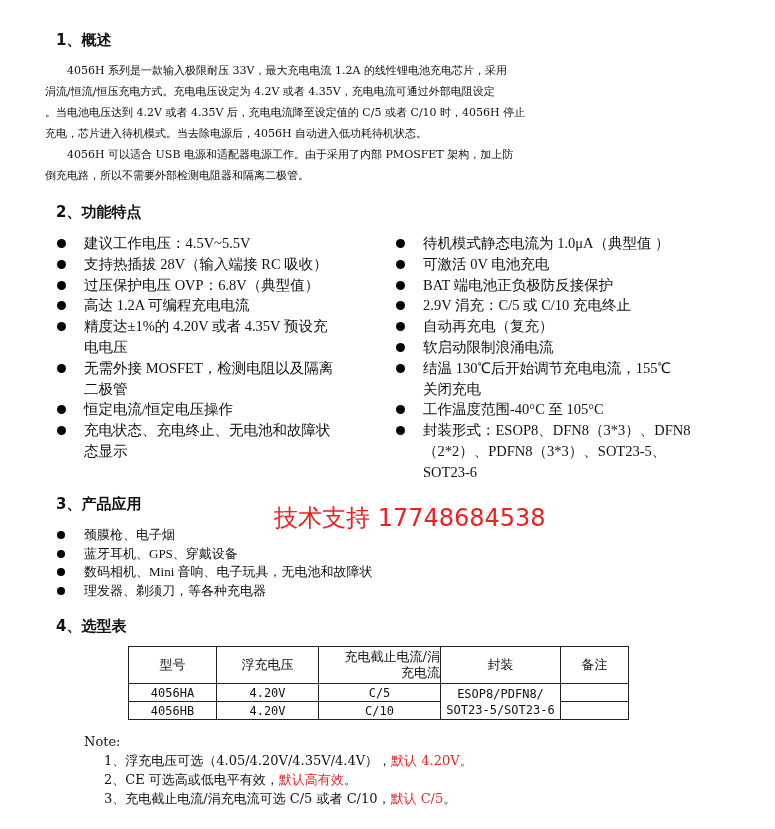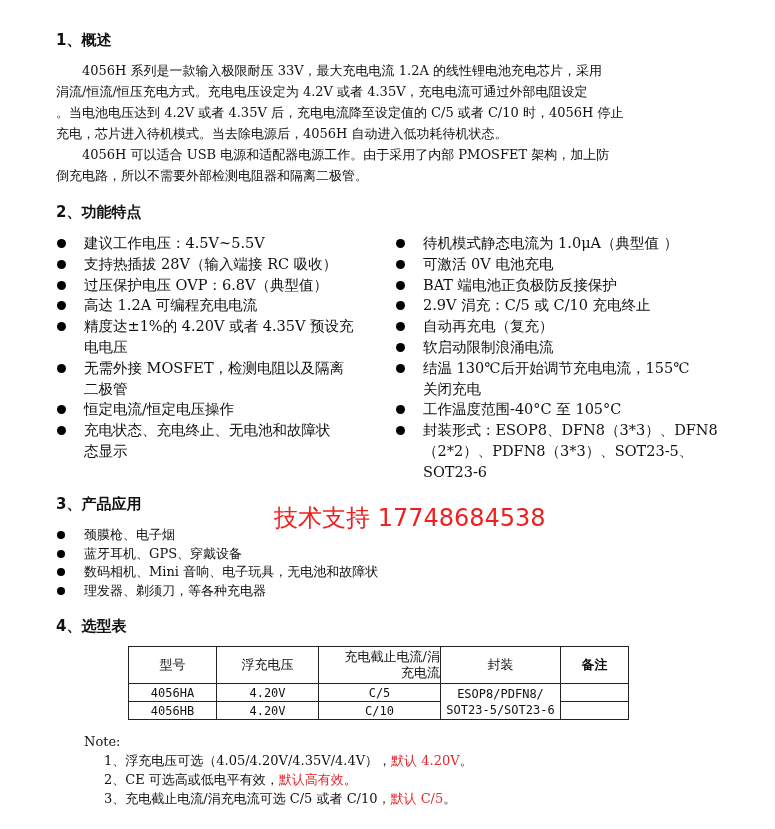--- a/index.html
+++ b/index.html
@@ -1,22 +1,22 @@
 <!DOCTYPE html>
 <html><head>
 <meta charset="utf-8">
 <style>
   html, body { margin: 0; padding: 0; background: #ffffff; }
   body { width: 775px; height: 829px; position: relative; overflow: hidden;
          font-family: "DejaVu Serif", "Liberation Serif", serif; color: #111; }
   .abs { position: absolute; }
   .h { font-family: "DejaVu Sans", "Liberation Sans", sans-serif; font-weight: bold; font-size: 15px; text-align: center; }
-  .p { font-size: 13px; line-height: 21px; left: 56px; width: 648px; }
+  .p { font-size: 11px; line-height: 21px; left: 45px; width: 648px; }
   .p .line { white-space: nowrap; display: block; }
-  .bullet-list { font-size: 14.5px; line-height: 20.8px; }
+  .bullet-list { font-size: 14.5px; line-height: 20.8px; font-family: Liberation Serif, serif; }
   .bl-item { position: relative; padding-left: 30px; }
   .bl-item .dot { position: absolute; left: 3px; top: 6px; width: 9px; height: 9px; border-radius: 50%; background: #000; }
   .bl-item .txt { display: block; white-space: nowrap; }
   .app-list { font-size: 13px; line-height: 18.5px; }
   .app-list .bl-item .dot { top: 5px; width: 8px; height: 8px; }
   .watermark { font-family: "DejaVu Sans", "Liberation Sans", sans-serif; color: #f02020; font-size: 24px; left: 274px; top: 502px; white-space: nowrap; letter-spacing: 0px; }
   table.sel { position: absolute; left: 128px; top: 646px; border-collapse: collapse; font-size: 12.5px; }
   table.sel td { border: 1px solid #222; text-align: center; padding: 0; }
   table.sel .hdr td { height: 36px; font-size: 13px; line-height: 16px; }
   table.sel .row td { height: 17px; font-family: "DejaVu Sans Mono", "Liberation Mono", monospace; font-size: 12px; line-height: 16px; }
@@ -145,21 +145,21 @@
 <table class="sel">
   <tbody>
       <tr class="hdr">
     <td style="width:87px;">型号</td>
     <td style="width:101px;">浮充电压</td>
     <td style="width:121px;text-align:right;">
       <div>充电截止电流/涓</div>
       <div>充电流</div>
     </td>
     <td style="width:119px;">封装</td>
-    <td style="width:67px;font-weight:bold;">备注</td>
+    <td style="width:67px;">备注</td>
   </tr>
   <tr class="row">
     <td>4056HA</td>
     <td>4.20V</td>
     <td>C/5</td>
     <td rowspan="2" class="pkg">
       <div>ESOP8/PDFN8/</div>
       <div>SOT23-5/SOT23-6</div>
     </td>
     <td></td>

